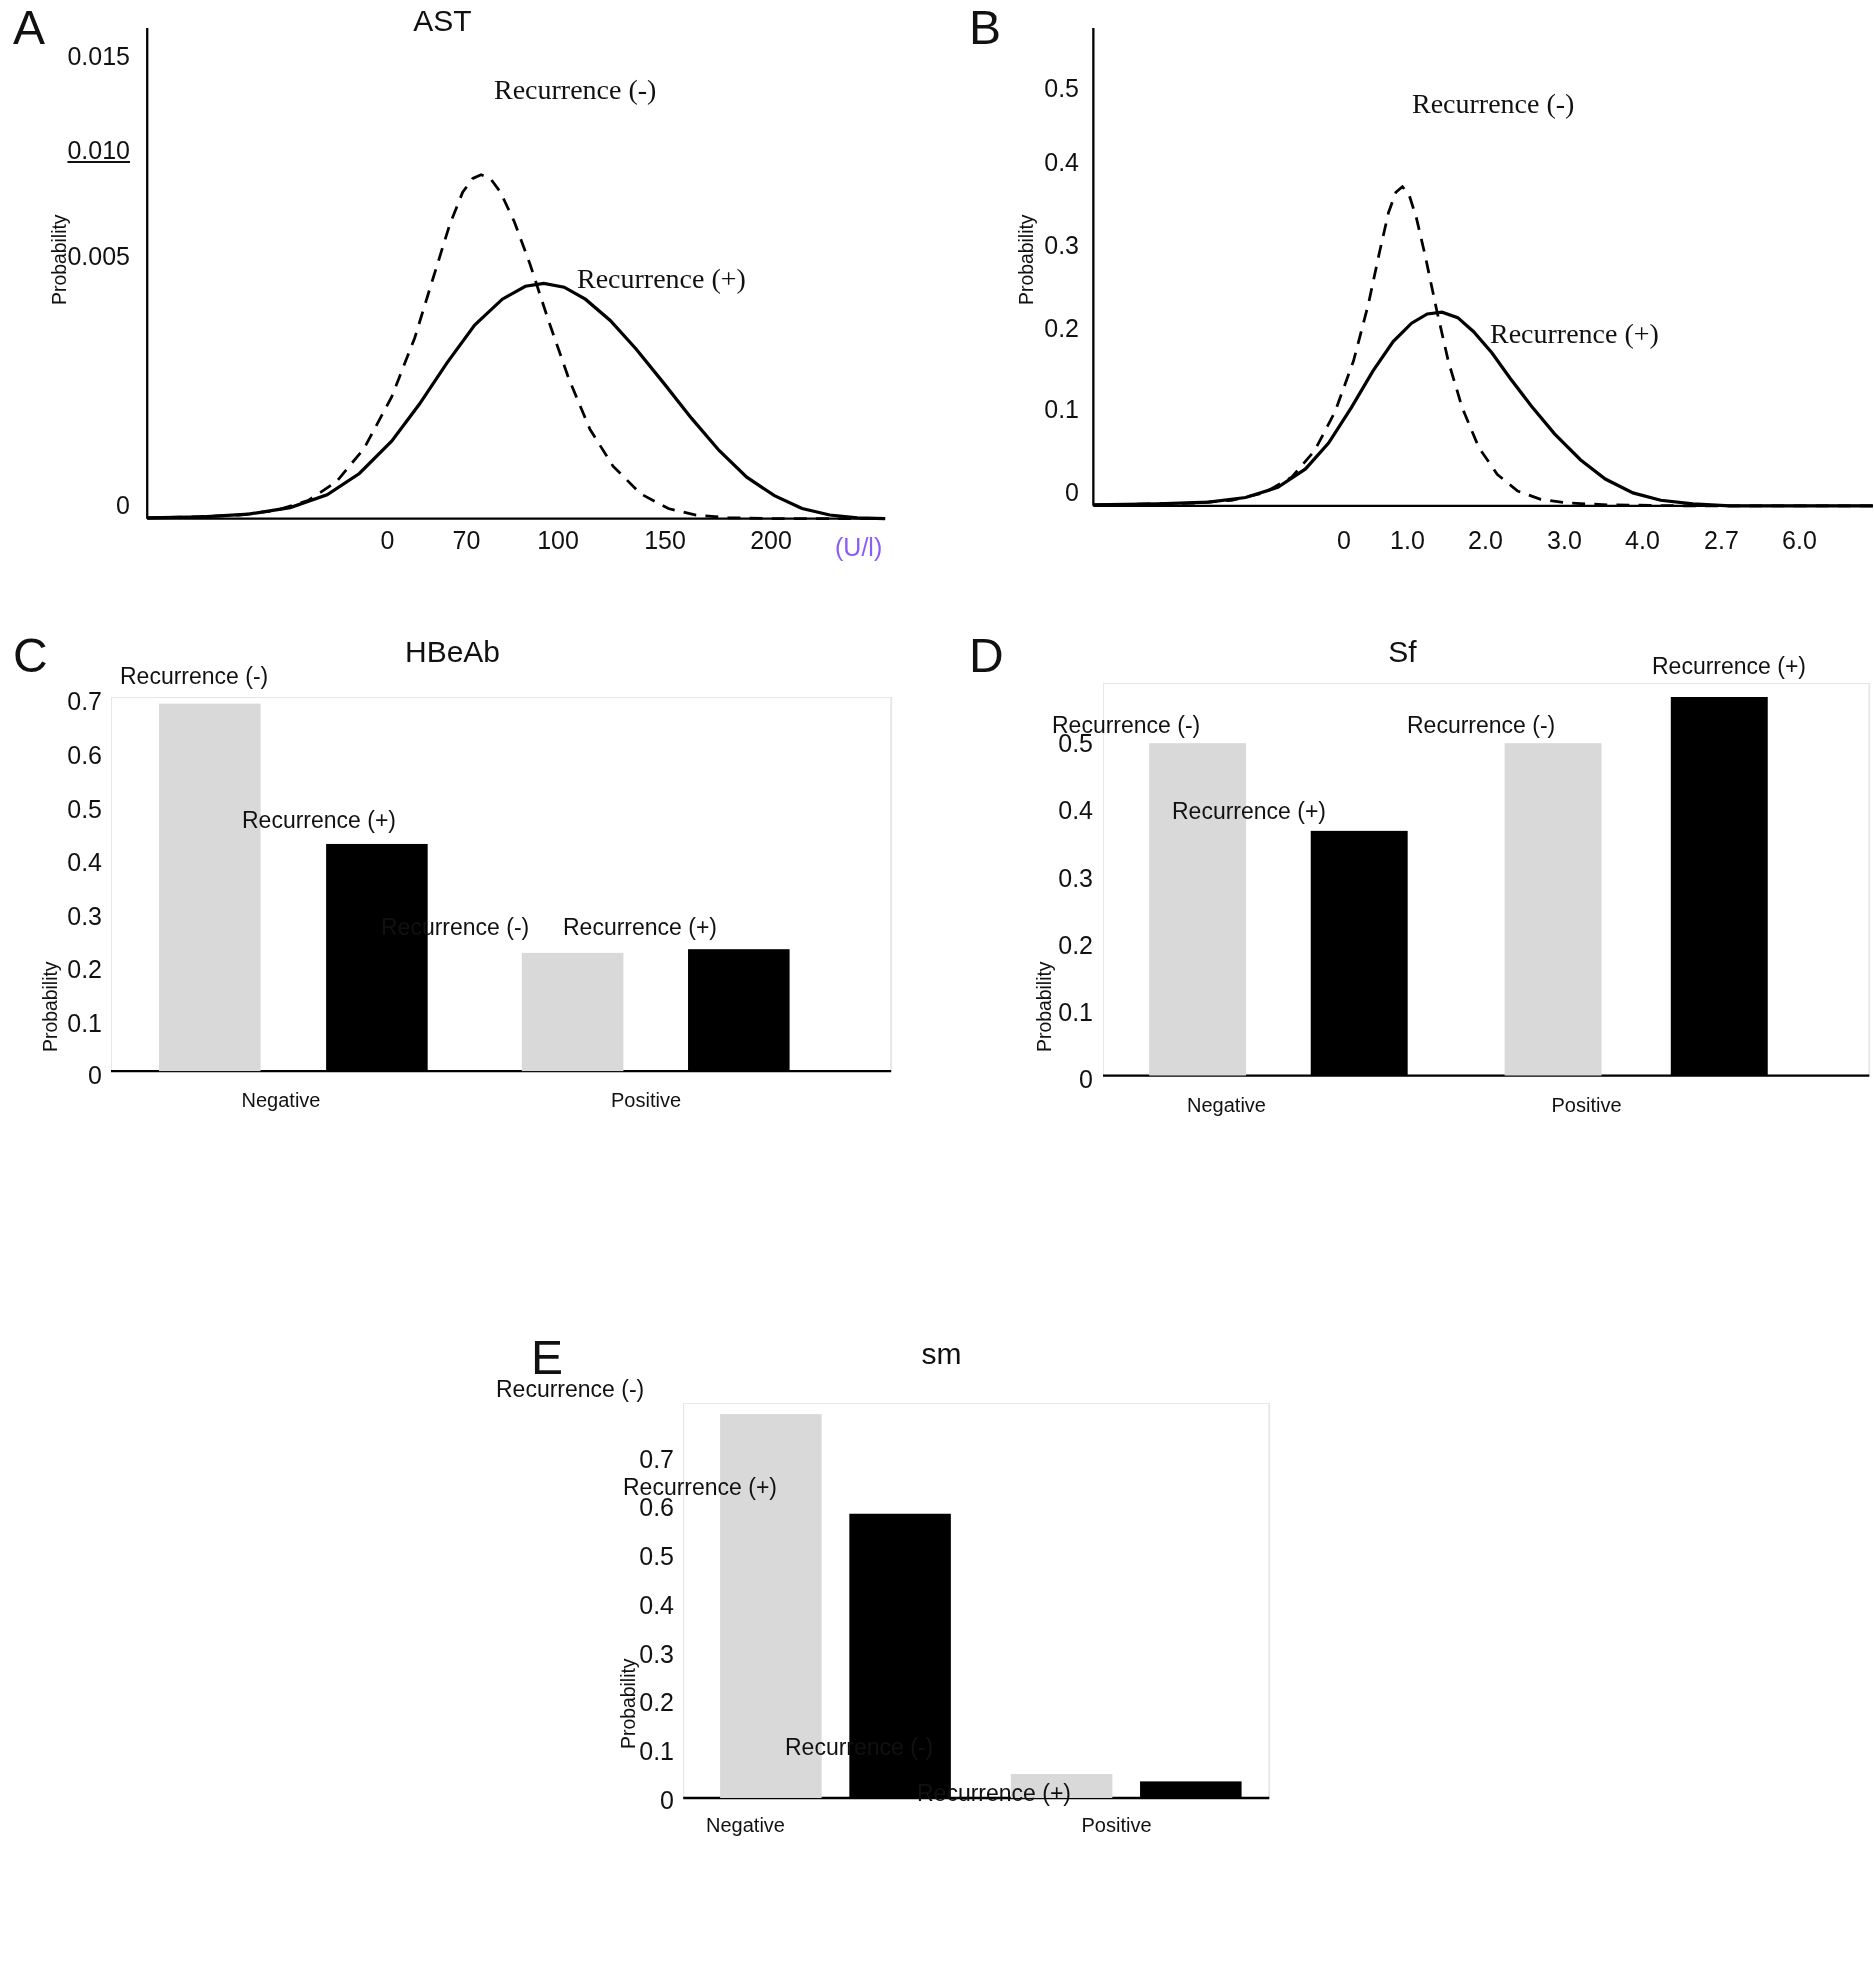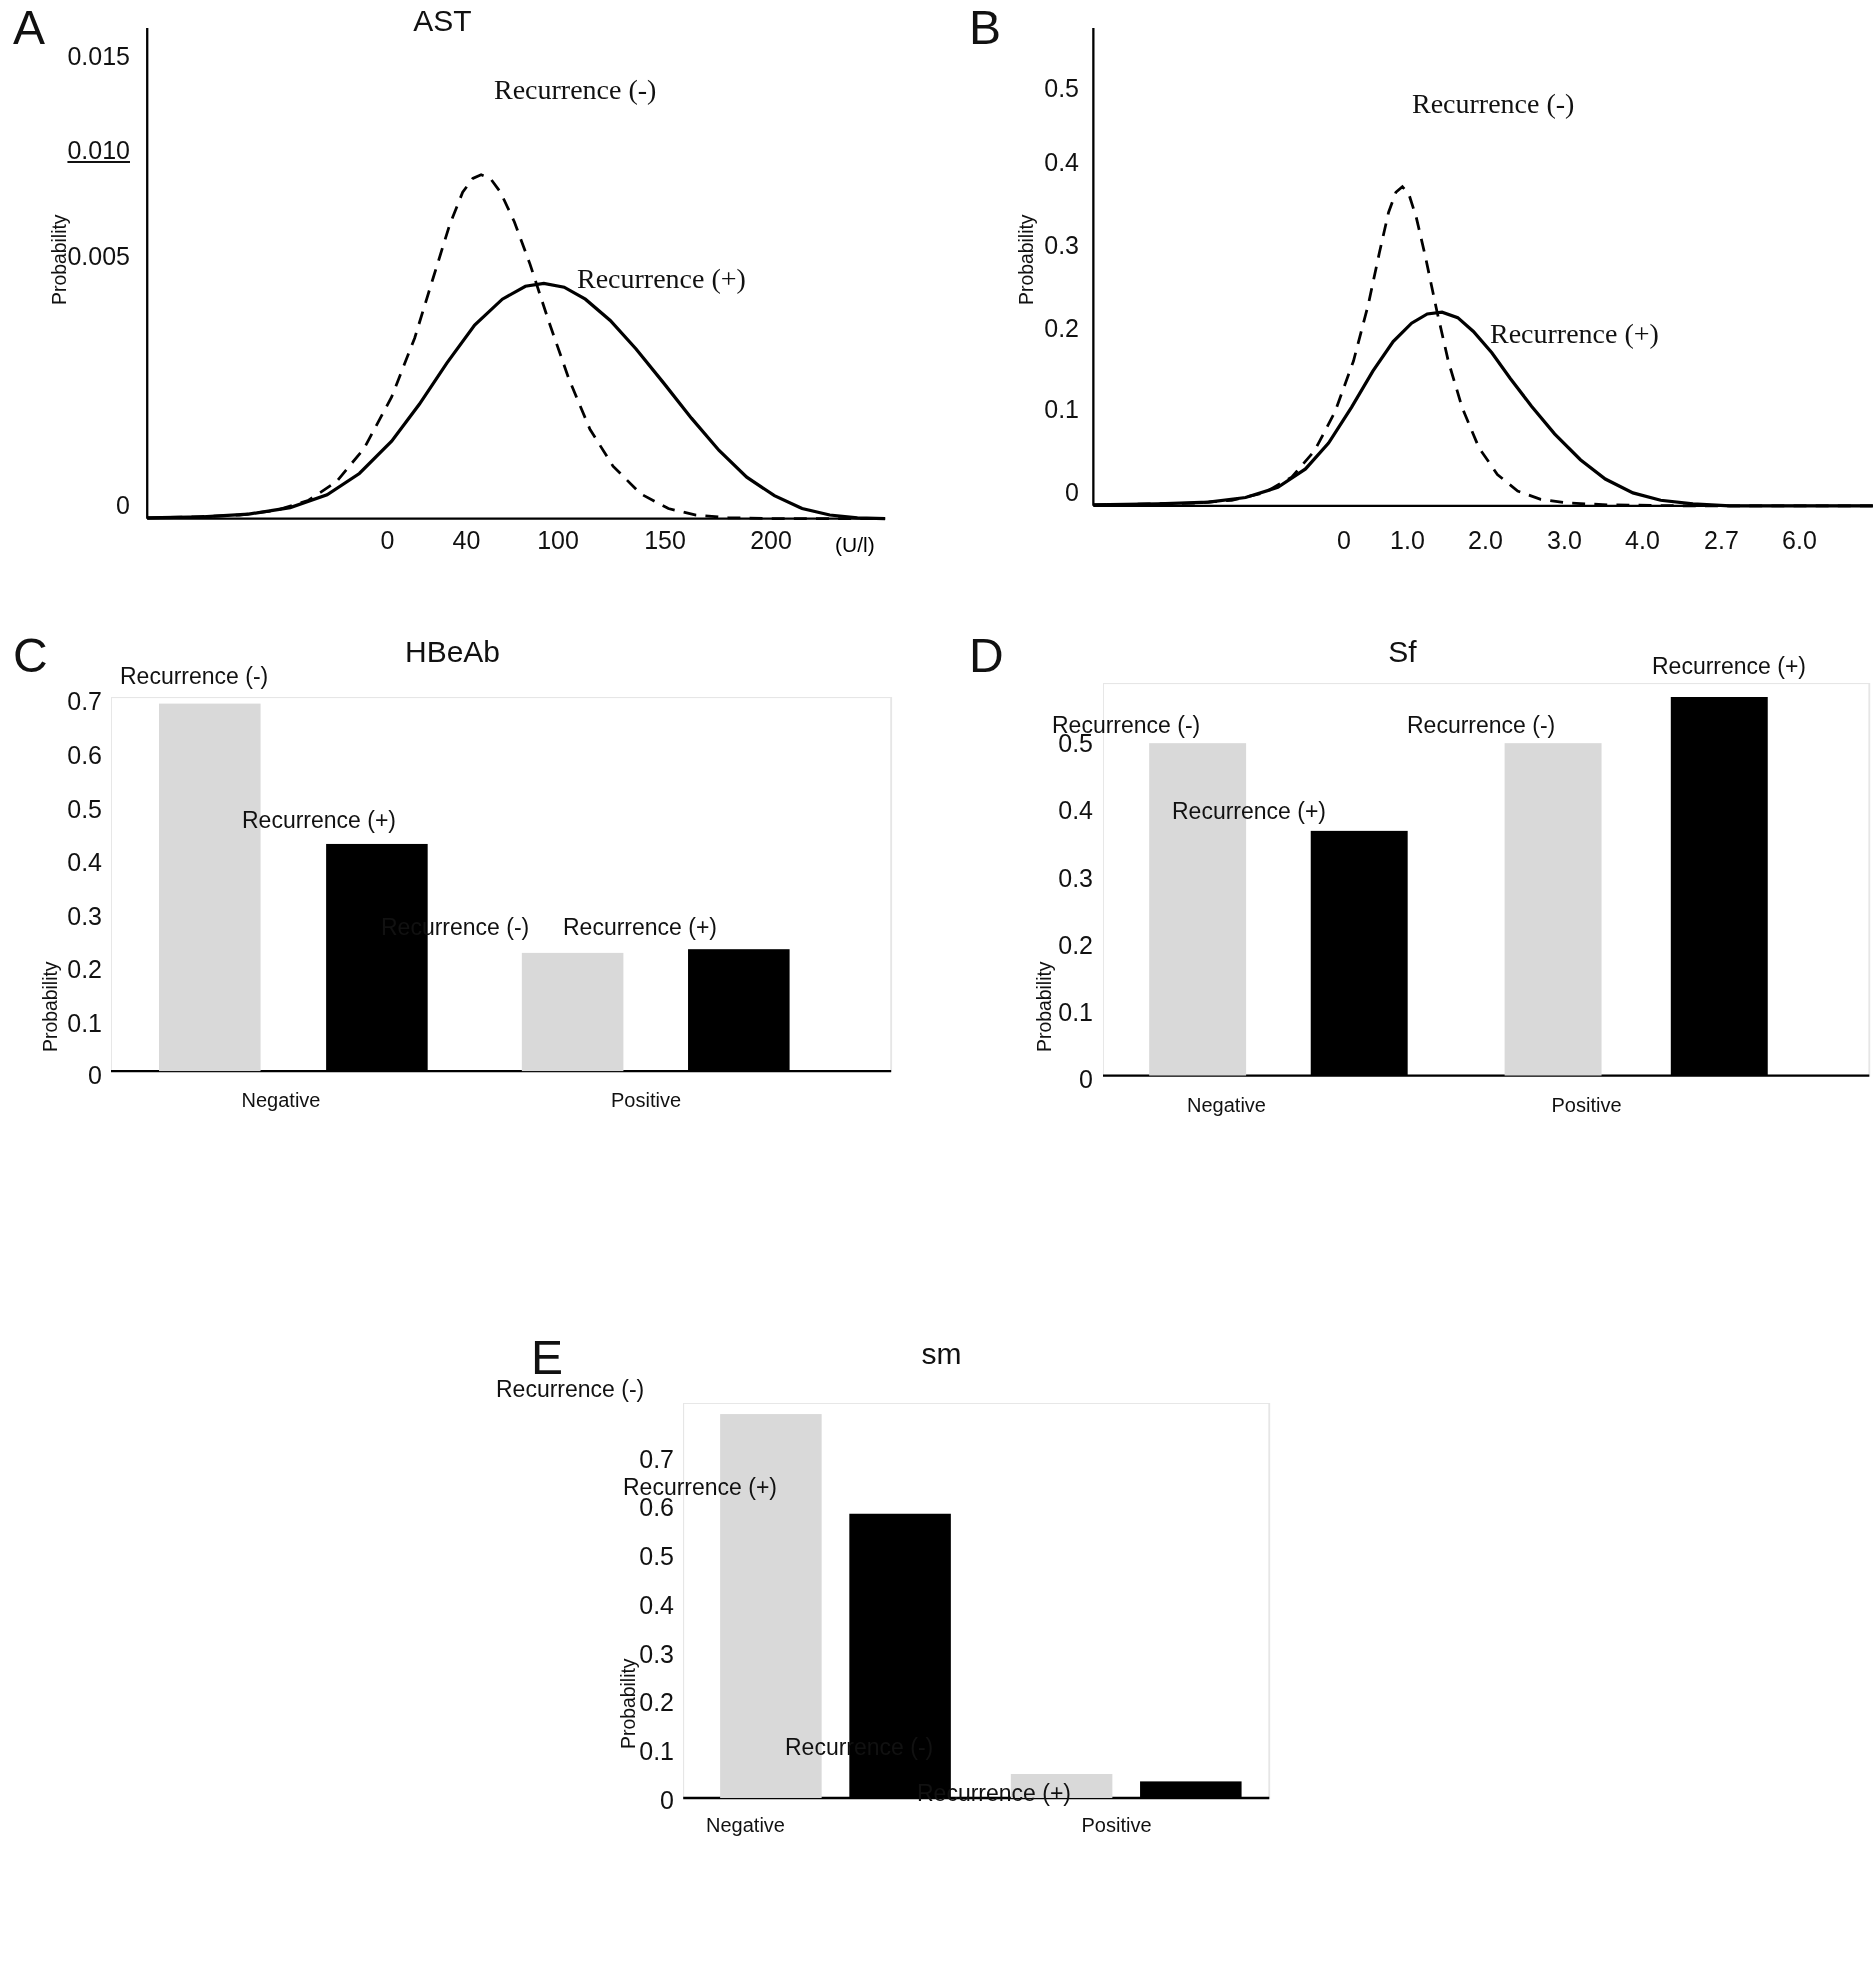--- a/index.html
+++ b/index.html
@@ -6,21 +6,21 @@
   body{width:1874px;height:1969px;position:relative;font-family:"Liberation Sans",sans-serif;color:#000;}
   .panel{position:absolute;}
   .panel-letter{position:absolute;font-size:48px;font-family:"Liberation Sans",sans-serif;font-weight:400;color:#111;}
   .panel-title{position:absolute;font-size:30px;text-align:center;font-family:"Liberation Sans",sans-serif;color:#111;}
   .ylabel{position:absolute;font-size:19.4px;transform:rotate(-90deg);transform-origin:0 0;white-space:nowrap;color:#111;}
   .tick{position:absolute;font-size:25px;color:#111;white-space:nowrap;text-align:right;}
   .xtick{position:absolute;font-size:25px;color:#111;white-space:nowrap;text-align:center;}
   .curve-label{position:absolute;font-size:28px;font-family:"Liberation Serif",serif;color:#111;white-space:nowrap;}
   .bar-label{position:absolute;font-size:23px;font-family:"Liberation Sans",sans-serif;color:#111;white-space:nowrap;}
   .cat-label{position:absolute;font-size:20px;color:#111;white-space:nowrap;text-align:center;}
-  .unit{position:absolute;font-size:21px;color:#000000;}
+  .unit{position:absolute;font-size:25px;color:#8b5cf6;}
   svg{display:block;}
 </style>
 </head>
 <body>
 
 <div class="panel" style="left:0;top:0;width:932px;height:591px;">
   <div class="panel-letter" style="left:13px;top:0px;">A</div>
   <div class="panel-title" style="left:258px;top:3.7px;width:369px;">AST</div>
   <div class="ylabel" style="left:48px;top:305px;">Probability</div>
 
@@ -36,21 +36,21 @@
 
     <path d="M 10,531 L 60,530 L 110,528 L 150,523 L 185,512 L 215,492 L 245,456 L 275,400 L 300,336 L 320,271 L 338,213 L 352,178 L 363,163 L 372,159 L 382,163 L 393,178 L 408,210 L 425,256 L 445,317 L 467,380 L 490,435 L 515,475 L 545,505 L 575,521 L 605,528 L 640,531 L 700,532 L 810,532" fill="none" stroke="#000" stroke-width="3" stroke-dasharray="14,10"></path>
 
     <path d="M 10,531 L 70,530 L 120,527 L 165,520 L 205,506 L 240,483 L 275,448 L 305,408 L 335,363 L 365,322 L 395,294 L 420,280 L 440,277 L 462,281 L 485,294 L 512,317 L 540,348 L 570,385 L 600,423 L 630,458 L 660,487 L 690,507 L 720,521 L 750,528 L 780,531 L 810,532" fill="none" stroke="#000" stroke-width="3.5"></path>
   </svg>
 
   <div class="curve-label" style="left:494px;top:74px;">Recurrence (-)</div>
   <div class="curve-label" style="left:577px;top:263px;">Recurrence (+)</div>
 
   <div class="xtick" style="left:360px;top:526px;width:55px;">0</div>
-  <div class="xtick" style="left:434px;top:526px;width:65px;">40</div>
+  <div class="xtick" style="left:434px;top:526px;width:65px;">70</div>
   <div class="xtick" style="left:521px;top:526px;width:74px;">100</div>
   <div class="xtick" style="left:628px;top:526px;width:74px;">150</div>
   <div class="xtick" style="left:734px;top:526px;width:74px;">200</div>
   <div class="unit" style="left:835px;top:533px;">(U/l)</div>
 </div>
 
 <div class="panel" style="left:941px;top:0;width:933px;height:591px;">
   <div class="panel-letter" style="left:28px;top:0px;">B</div>
   <div class="ylabel" style="left:74px;top:305px;">Probability</div>
 

